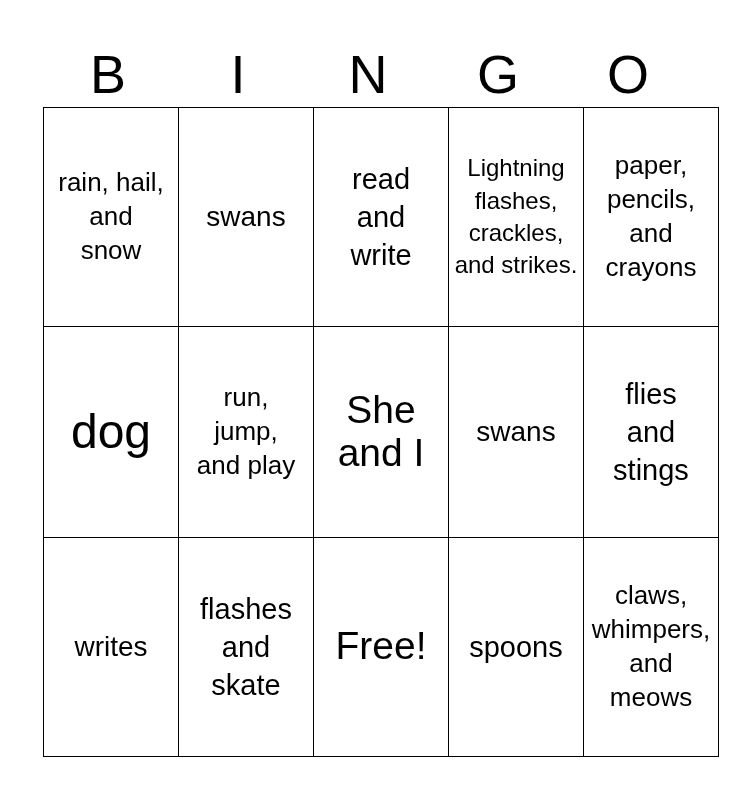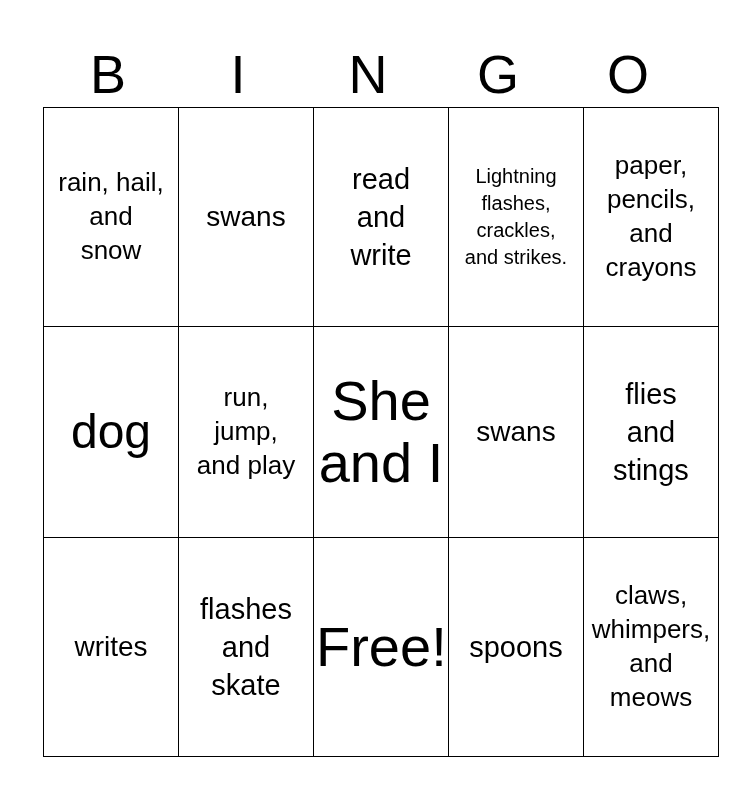--- a/index.html
+++ b/index.html
@@ -2,26 +2,26 @@
 <html><head>
 <meta charset="utf-8">
 <style>
   html, body { margin: 0; padding: 0; background: #ffffff; }
   body { width: 736px; height: 800px; position: relative; overflow: hidden; font-family: "Liberation Sans", sans-serif; color: #000; }
   .header { position: absolute; top: 42px; left: 43px; width: 650px; height: 64px; display: flex; }
   .header .letter { width: 130px; text-align: center; font-size: 54px; line-height: 64px; font-weight: normal; }
   .grid { position: absolute; top: 107px; left: 43px; width: 650px; height: 650px; border-collapse: collapse; table-layout: fixed; }
   .grid td { width: 130px; height: 130px; border: 1.5px solid #000; text-align: center; vertical-align: middle; padding: 0 2px; line-height: 1.12; white-space: pre-line; }
   .s-xl { font-size: 48px; line-height: 1.15 !important; }
-  .s-l { font-size: 56px; line-height: 1.1 !important; }
+  .s-l { font-size: 39px; line-height: 1.1 !important; }
   .s-m { font-size: 28px; }
   .s-ms { font-size: 29px; line-height: 1.32 !important; }
   .s-s { font-size: 26px; line-height: 1.3 !important; }
   .s-xs { font-size: 26px; line-height: 1.3 !important; }
-  .s-xxs { font-size: 20px; line-height: 1.35 !important; }
+  .s-xxs { font-size: 24px; line-height: 1.35 !important; }
 </style>
 </head>
 <body>
 
 <div class="header">
   <div class="letter">B</div>
   <div class="letter">I</div>
   <div class="letter">N</div>
   <div class="letter">G</div>
   <div class="letter">O</div>

